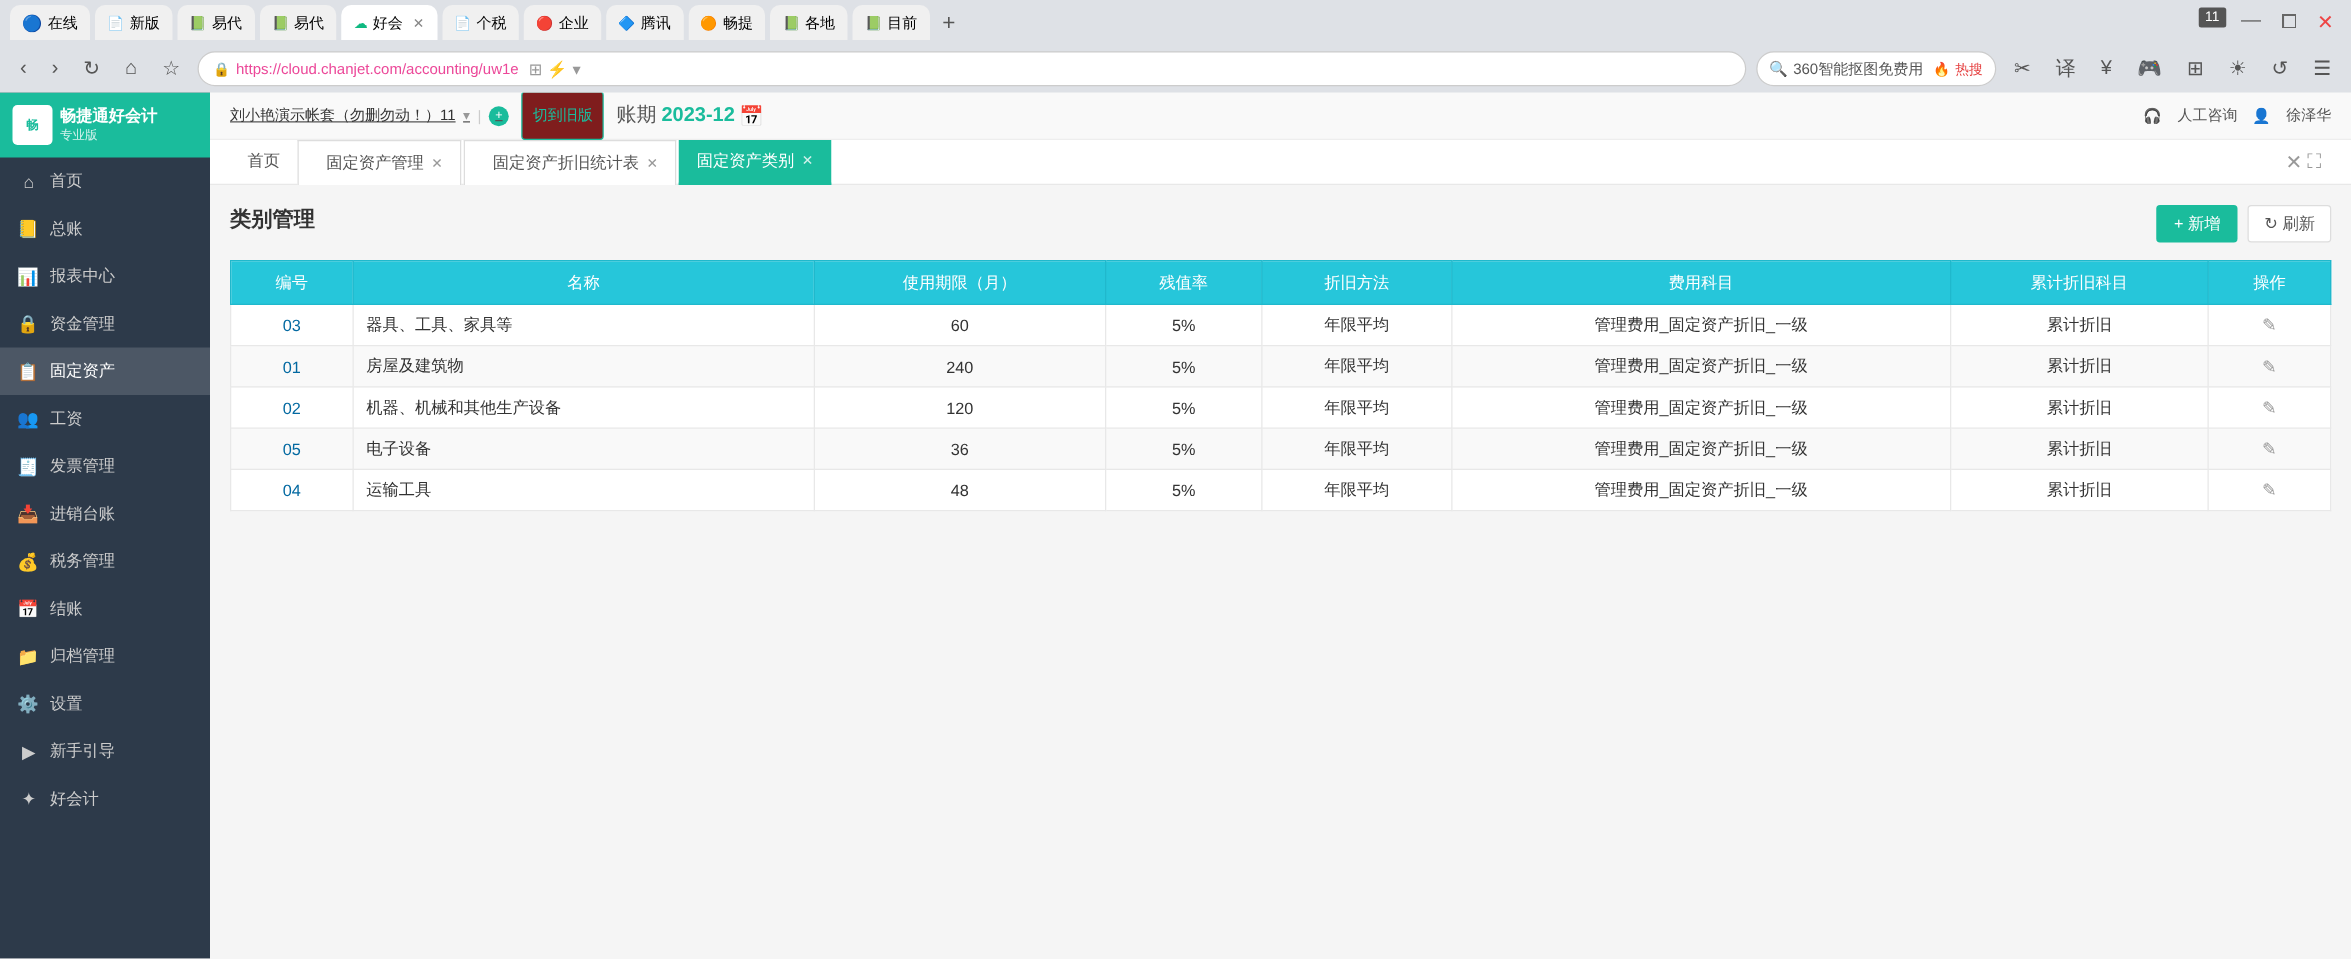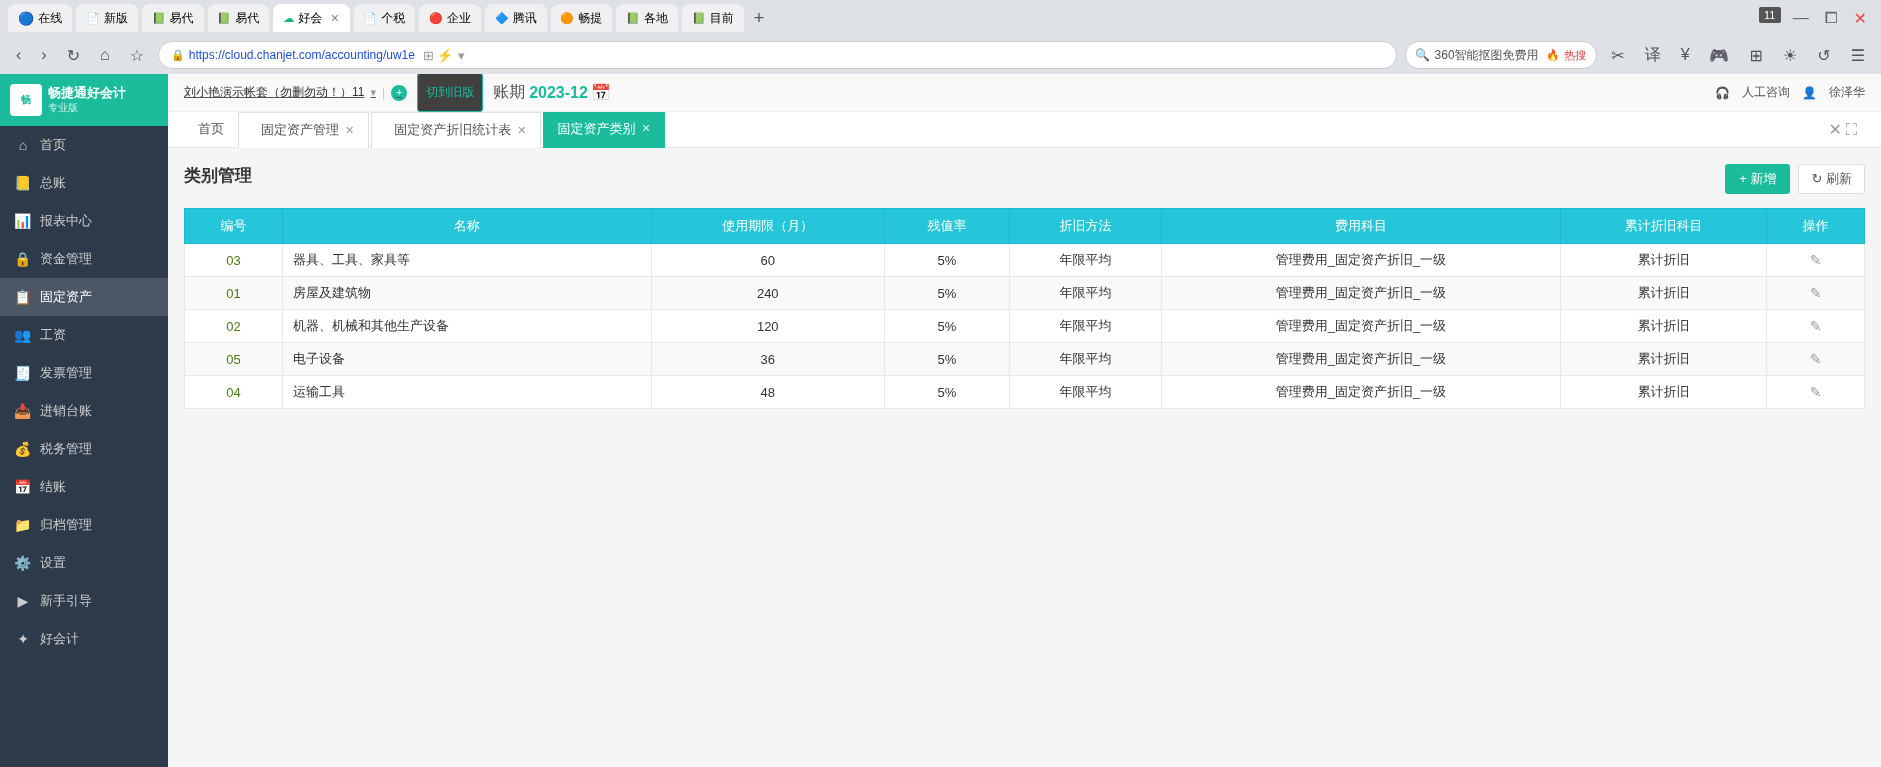--- a/index.html
+++ b/index.html
@@ -9,58 +9,58 @@
     .browser-chrome { background: #dee1e6; height: 36px; display: flex; align-items: center; padding: 0 8px; gap: 4px; }
     .browser-tab { display: flex; align-items: center; background: #f0f0f0; border-radius: 8px 8px 0 0; padding: 4px 10px; font-size: 12px; gap: 4px; height: 28px; white-space: nowrap; }
     .browser-tab.active { background: #fff; }
     .browser-tab .tab-close { color: #888; font-size: 11px; cursor: pointer; margin-left: 4px; }
 
     
     .address-bar-row { background: #dee1e6; height: 38px; display: flex; align-items: center; padding: 0 10px; gap: 8px; }
     .nav-btn { background: none; border: none; cursor: pointer; color: #555; font-size: 16px; padding: 2px 6px; }
     .address-bar { flex: 1; background: #fff; border: 1px solid #ccc; border-radius: 20px; height: 28px; display: flex; align-items: center; padding: 0 12px; font-size: 12px; color: #333; }
     .address-bar .lock { color: #3a7; margin-right: 4px; font-size: 11px; }
-    .address-text { color: #1d4ed8; font-size: 12px; }
+    .address-text { color: #ec4899; font-size: 12px; }
     .search-bar { background: #fff; border: 1px solid #ccc; border-radius: 20px; height: 28px; display: flex; align-items: center; padding: 0 10px; font-size: 12px; color: #555; min-width: 180px; gap: 4px; }
 
     
     .sidebar { width: 168px; background: #2d3a4a; display: flex; flex-direction: column; height: 100%; flex-shrink: 0; }
     .sidebar-header { background: #1abc9c; padding: 10px; display: flex; align-items: center; gap: 6px; }
     .sidebar-logo-text { color: #fff; font-size: 13px; font-weight: bold; line-height: 1.2; }
     .sidebar-logo-sub { font-size: 10px; color: rgba(255,255,255,0.8); }
     .sidebar-logo-icon { width: 32px; height: 32px; background: #fff; border-radius: 4px; display: flex; align-items: center; justify-content: center; color: #1abc9c; font-size: 10px; font-weight: bold; }
     .sidebar-item { display: flex; align-items: center; gap: 8px; padding: 10px 14px; color: #ccc; cursor: pointer; font-size: 13px; transition: background 0.1s; }
     .sidebar-item.active { background: rgba(255,255,255,0.12); color: #fff; }
     .sidebar-item .item-icon { width: 18px; height: 18px; display: flex; align-items: center; justify-content: center; font-size: 14px; }
     .nav-tab { padding: 0 14px; height: 36px; display: flex; align-items: center; font-size: 13px; color: #555; cursor: pointer; border-bottom: 2px solid transparent; gap: 6px; white-space: nowrap; }
     .nav-tab.active { color: #fff; background: #1abc9c; border-bottom: 2px solid #1abc9c; }
     .nav-tab .tab-x { color: rgba(255,255,255,0.7); font-size: 11px; cursor: pointer; }
     .nav-tab.inactive-tab { background: #fff; color: #555; border: 1px solid #ddd; border-bottom: none; margin-right: 2px; padding-left: 22px; }
     .nav-tab.inactive-tab .tab-x { color: #999; }
 
     
     .toolbar-row { background: #f9f9f9; border-bottom: 1px solid #eee; height: 38px; display: flex; align-items: center; padding: 0 16px; gap: 10px; }
     .account-info { display: flex; align-items: center; gap: 6px; font-size: 12px; color: #555; text-decoration: underline; }
-    .switch-btn { border: 1px solid #1abc9c; color: #1abc9c; background: #404040; border-radius: 3px; padding: 10px 8px; font-size: 12px; cursor: pointer; }
+    .switch-btn { border: 1px solid #1abc9c; color: #1abc9c; background: #7f1d1d; border-radius: 3px; padding: 10px 8px; font-size: 12px; cursor: pointer; }
     .period-info { display: flex; align-items: center; gap: 4px; font-size: 16px; color: #555; }
     .right-actions { margin-left: auto; display: flex; align-items: center; gap: 12px; font-size: 12px; color: #555; }
     .page-content { padding: 16px; }
     .page-title-row { display: flex; align-items: flex-start; justify-content: space-between; margin-bottom: 14px; }
     .page-title { font-size: 17px; font-weight: bold; color: #333; }
     .action-buttons { display: flex; gap: 8px; }
     .btn-add { background: #1abc9c; color: #fff; border: none; border-radius: 3px; padding: 5px 14px; font-size: 13px; cursor: pointer; display: flex; align-items: center; gap: 4px; }
     .btn-refresh { background: #fff; color: #555; border: 1px solid #ddd; border-radius: 3px; padding: 5px 12px; font-size: 13px; cursor: pointer; }
 
     
     .data-table { width: 100%; border-collapse: collapse; background: #fff; }
     .data-table th { background: #26c6da; color: #fff; padding: 8px 10px; text-align: center; font-size: 13px; font-weight: normal; border: 1px solid #20b8cc; }
     .data-table td { padding: 7px 10px; border: 1px solid #e8e8e8; font-size: 13px; color: #333; text-align: center; }
     .data-table tr:nth-child(even) td { background: #f9f9f9; }
     .data-table td.name-col { text-align: left; }
-    .data-table td.code-col { color: #4d7c0f; }
+    .data-table td.code-col { color: #0369a1; }
     .edit-icon { color: #999; cursor: pointer; font-size: 14px; }
 
     .window-controls { display: flex; gap: 4px; margin-left: auto; align-items: flex-start; }
     .win-btn { background: none; border: none; font-size: 16px; cursor: pointer; color: #666; padding: 2px 6px; }
     .app-container { display: flex; flex-direction: column; height: 767px; }
     .main-row { display: flex; flex: 1; overflow: hidden; }
     .content-area { flex: 1; display: flex; flex-direction: column; overflow: hidden; }
 
     .breadcrumb-area { background: #fff; padding: 0 16px; display: flex; align-items: center; height: 36px; border-bottom: 1px solid #e8e8e8; gap: 0; }
 

